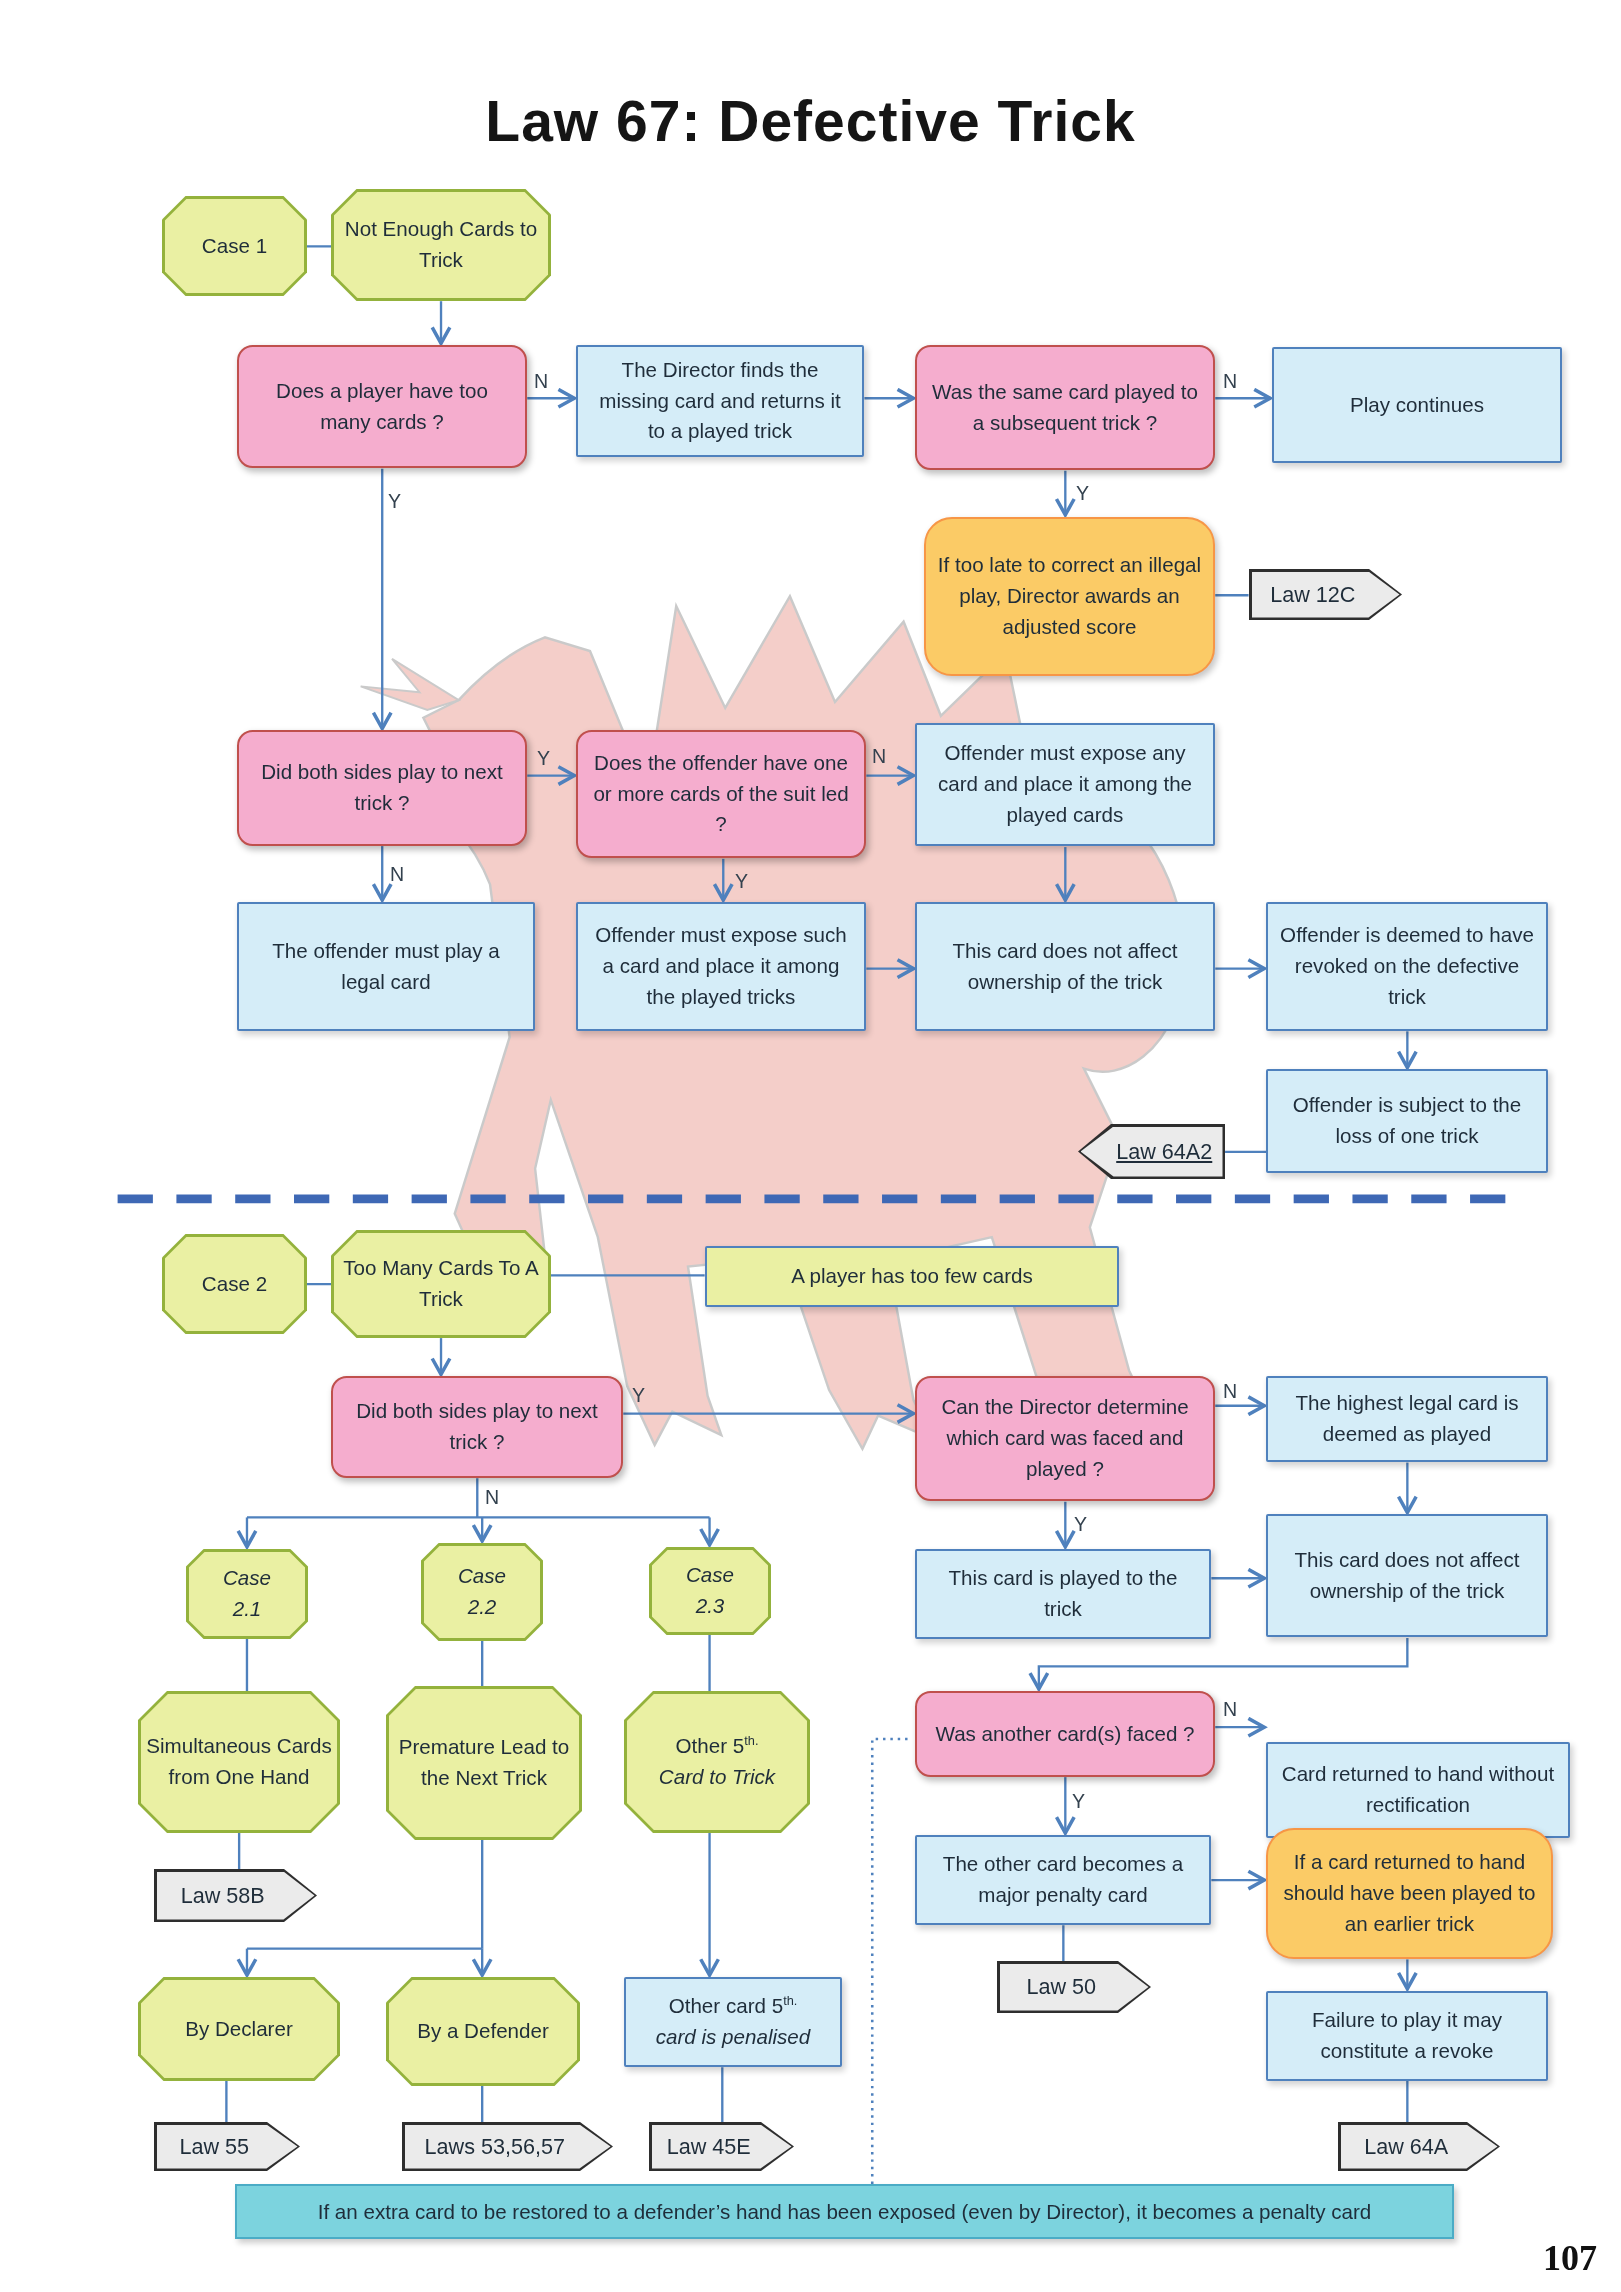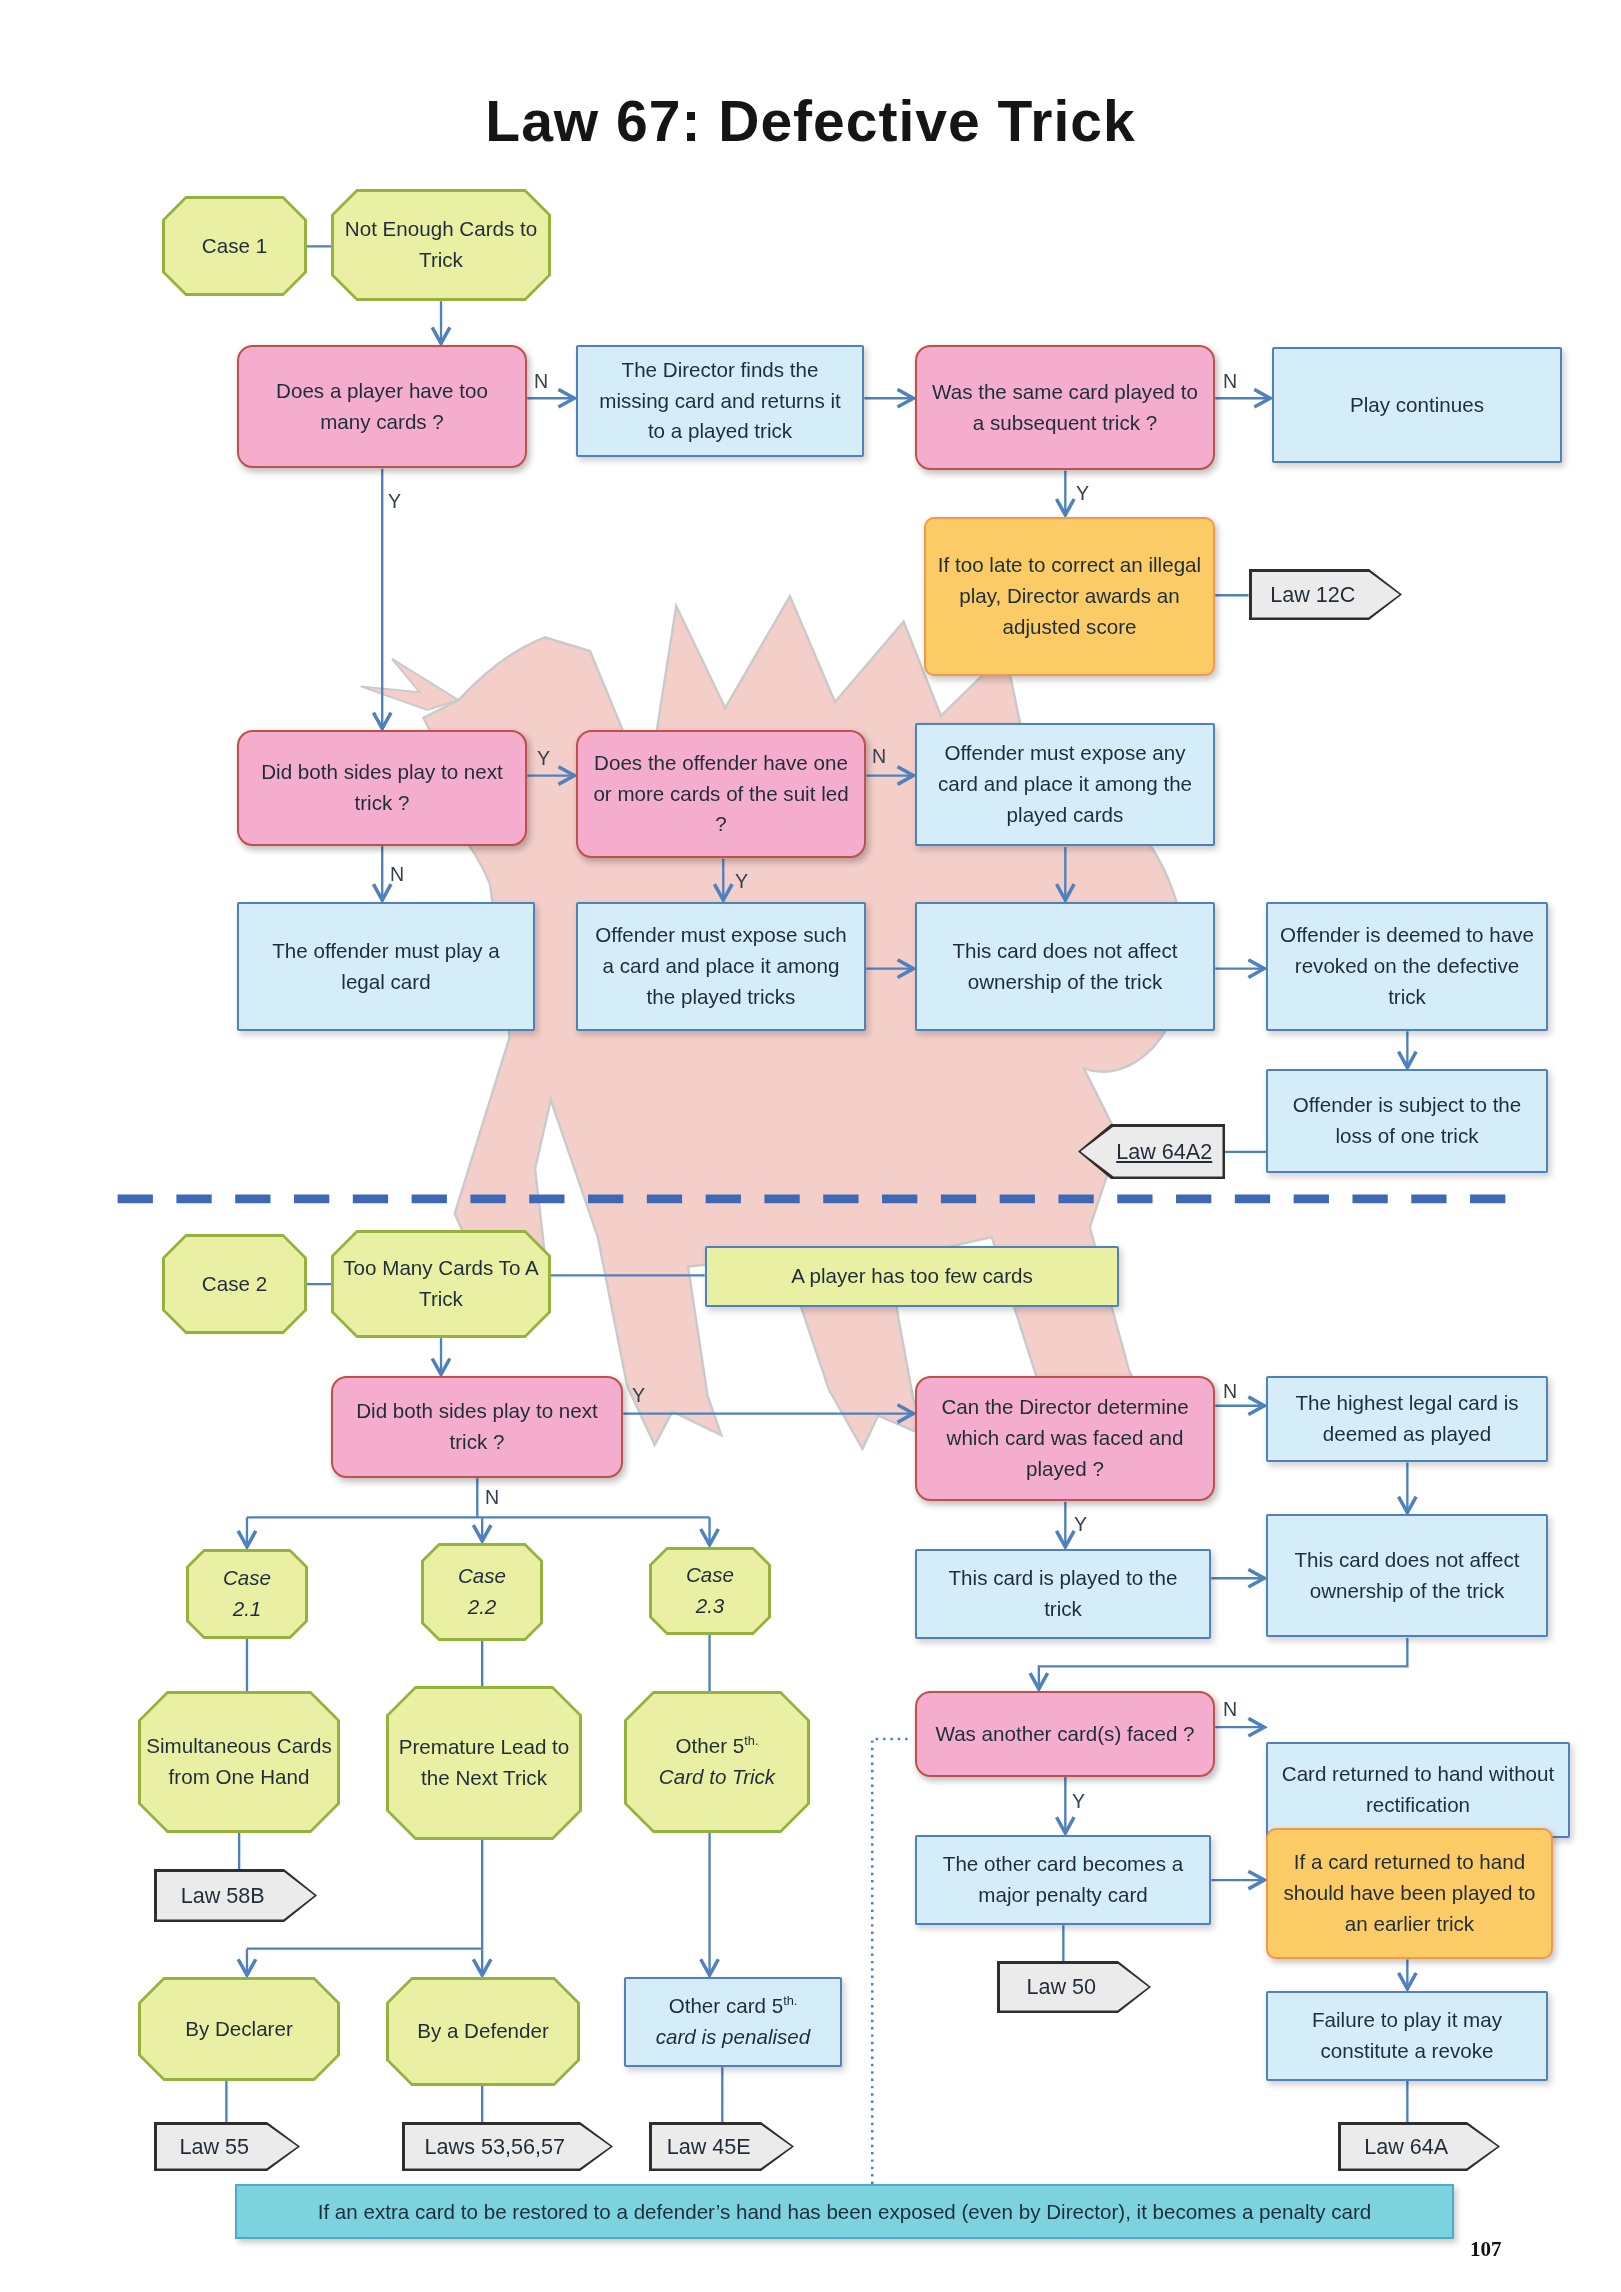--- a/index.html
+++ b/index.html
@@ -21,21 +21,21 @@
   svg.layer{position:absolute;left:0;top:0;pointer-events:none;}
   .edge{fill:none;stroke:var(--connector,#4F81BD);stroke-width:2.4px;}
   .divider{fill:none;stroke:var(--divider,#3E68B5);stroke-width:9px;stroke-dasharray:36 24;}
   .dotted{fill:none;stroke:var(--connector,#4F81BD);stroke-width:2.6px;stroke-dasharray:2.5 5;}
   .node{position:absolute;display:flex;align-items:center;justify-content:center;
         text-align:center;font-size:20.6px;line-height:1.5;z-index:2;padding:3.9px 11.8px;box-sizing:border-box;}
   .pink{background:var(--pink-fill);border:2.9px solid var(--pink-border);border-radius:15.7px;
         box-shadow:2.9px 3.9px 5.9px rgba(0,0,0,.25);}
   .blue{background:var(--blue-fill);border:2.5px solid var(--blue-border);border-radius:2px;
         box-shadow:2.9px 3.9px 5.9px rgba(0,0,0,.18);}
-  .orange{background:var(--orange-fill);border:2.9px solid var(--orange-border);border-radius:10px;
+  .orange{background:var(--orange-fill);border:2.9px solid var(--orange-border);border-radius:28px;
         box-shadow:2.9px 3.9px 5.9px rgba(0,0,0,.22);}
   .yellowrect{background:var(--green-fill);border:2.5px solid var(--blue-border);border-radius:2px;
         box-shadow:2.9px 3.9px 5.9px rgba(0,0,0,.18);}
   .banner{position:absolute;display:flex;align-items:center;justify-content:center;text-align:center;
         background:var(--teal-fill);border:2.5px solid var(--teal-border);z-index:2;
         font-size:20.6px;box-shadow:2.9px 3.9px 5.9px rgba(0,0,0,.2);}
   .oct{position:absolute;--ch:25.5px;display:flex;align-items:center;justify-content:center;text-align:center;
        font-size:20.6px;line-height:1.5;z-index:2;background:var(--green-border);
        clip-path:polygon(var(--ch) 0,calc(100% - var(--ch)) 0,100% var(--ch),100% calc(100% - var(--ch)),
                  calc(100% - var(--ch)) 100%,var(--ch) 100%,0 calc(100% - var(--ch)),0 var(--ch));
@@ -49,22 +49,22 @@
        filter:drop-shadow(2px 2.9px 2px rgba(0,0,0,.35));box-sizing:border-box;}
   .tag .fill{position:absolute;inset:2.5px;background:var(--tag-fill);}
   .tag-r{clip-path:polygon(0 0,calc(100% - 33px) 0,100% 50%,calc(100% - 33px) 100%,0 100%);padding-right:25.5px;}
   .tag-r .fill{clip-path:polygon(0 0,calc(100% - 31px) 0,100% 50%,calc(100% - 31px) 100%,0 100%);}
   .tag-l{clip-path:polygon(33px 0,100% 0,100% 100%,33px 100%,0 50%);padding-left:25.5px;text-decoration:underline;}
   .tag-l .fill{clip-path:polygon(33px 0,100% 0,100% 100%,33px 100%,0 50%);}
   .txt{position:relative;z-index:1;}
   .blk{display:block;font-style:italic;}
   sup{font-size:0.62em;}
   .yn{position:absolute;font-size:19.6px;color:#33414E;z-index:4;font-weight:400;}
-  .pageno{position:absolute;left:1470px;top:2237px;width:127px;text-align:left;
-          font-family:"Liberation Serif", serif;font-weight:bold;font-size:21px;color:#111;z-index:3;}
+  .pageno{position:absolute;left:1470px;top:2237px;width:127px;text-align:right;
+          font-family:"Liberation Serif", serif;font-weight:bold;font-size:36px;color:#111;z-index:3;}
 </style>
 </head>
 <body>
 
 <div class="page">
 
   <svg class="layer" width="1621" height="2293" viewBox="0 0 1654 2339" style="z-index:0">
     <g opacity="0.45">
       <path fill="#E8948A" stroke="#8B8B8B" stroke-width="2.5" d="M468,714 C490,690 520,664 556,650 L602,664 L640,756 L666,772 L690,618 L740,722 L806,608 L852,716 L922,634 L960,730 L1026,666 L1048,772 L1122,812 C1186,852 1218,936 1206,1004 C1194,1072 1146,1104 1106,1090 L1142,1162 L1112,1252 L1152,1398 L1178,1452 L1122,1428 L1106,1468 L1062,1418 L1012,1262 L906,1286 L932,1428 L952,1468 L896,1444 L880,1478 L846,1418 L800,1282 L702,1292 L722,1424 L736,1464 L686,1440 L668,1474 L640,1414 L610,1262 L562,1122 L546,1192 L558,1298 L508,1274 L500,1318 L464,1238 L520,1058 L500,902 C482,856 450,826 410,792 L452,772 L432,732 Z"></path>
       <circle cx="1146" cy="1000" r="42" fill="#FFFFFF"></circle>

